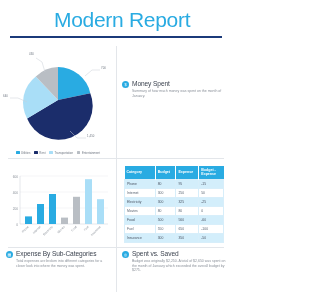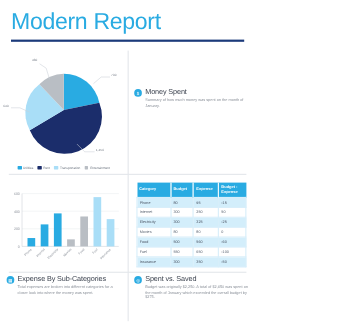--- a/index.html
+++ b/index.html
@@ -8,21 +8,21 @@
     background: #ffffff;
     font-family: "Liberation Sans", sans-serif;
     overflow: hidden;
   }
   .page { position: relative; width: 232px; height: 300px; background:#fff; }
 
   
   .header { padding: 8px 10px 0 10px; }
   .title {
     font-size: 21px; line-height: 24px; font-weight: 400;
-    color: #29ABE2; letter-spacing: -0.3px;
+    color: #29ABE2; letter-spacing: -0.3px; margin-left: 44px;
   }
   .title-rule {
     margin: 4px 10px 0 10px; height: 1.5px; background: #1B3A7A;
   }
 
   
   .row { display: flex; width: 232px; }
   .col-left  { width: 116px; position: relative; }
   .col-right { width: 116px; position: relative; }
 

